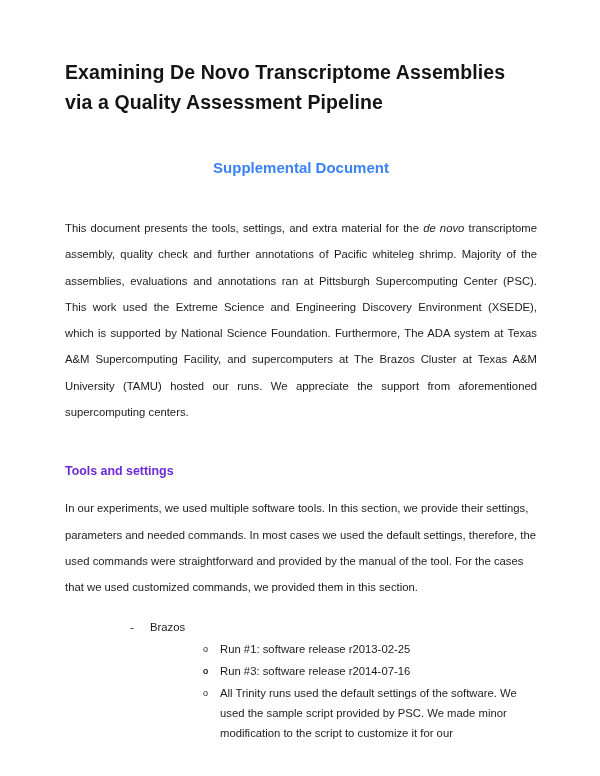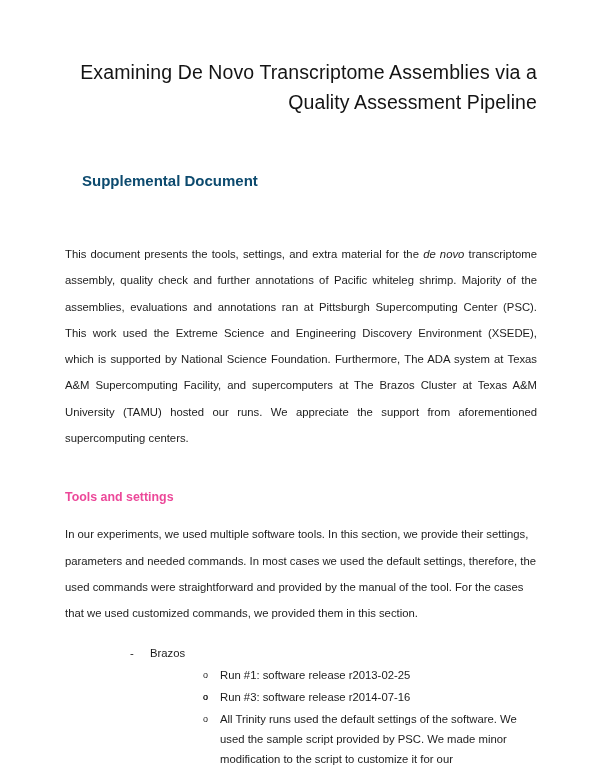--- a/index.html
+++ b/index.html
@@ -23,46 +23,46 @@
     left: 65px;
     top: 0;
     width: 472px;
   }
 
   
   .doc-title {
     margin: 0;
     padding-top: 57px;
     font-size: 19.5px;
-    font-weight: 400;
+    font-weight: 700;
     line-height: 30px;
-    text-align: right;
+    text-align: left;
     letter-spacing: 0.1px;
     color: #141414;
   }
 
   
   .authors {
     margin: 0;
     padding-top: 31px;
     font-size: 11px;
     line-height: 18px;
     text-align: center;
     color: #1a1a1a;
   }
 
   
   .section-heading-center {
-    margin: 17px;
+    margin: 4px;
     padding-top: 37px;
     font-size: 15px;
     font-weight: bold;
     line-height: 20px;
-    text-align: left;
-    color: #0c4a6e;
+    text-align: center;
+    color: #3b82f6;
   }
 
   
   .body-para {
     margin: 0;
     font-size: 11.3px;
     line-height: 26.3px;
     color: #1c1c1c;
   }
   .body-para.justified {
@@ -74,21 +74,21 @@
 
   .ital { font-style: italic; }
 
   
   .section-heading-left {
     margin: 0;
     padding-top: 36px;
     font-size: 12.4px;
     font-weight: bold;
     line-height: 20px;
-    color: #ec4899;
+    color: #6d28d9;
   }
 
   
   .list-level1 {
     margin: 0;
     padding-top: 16px;
     list-style: none;
   }
   .li-level1 {
     position: relative;

